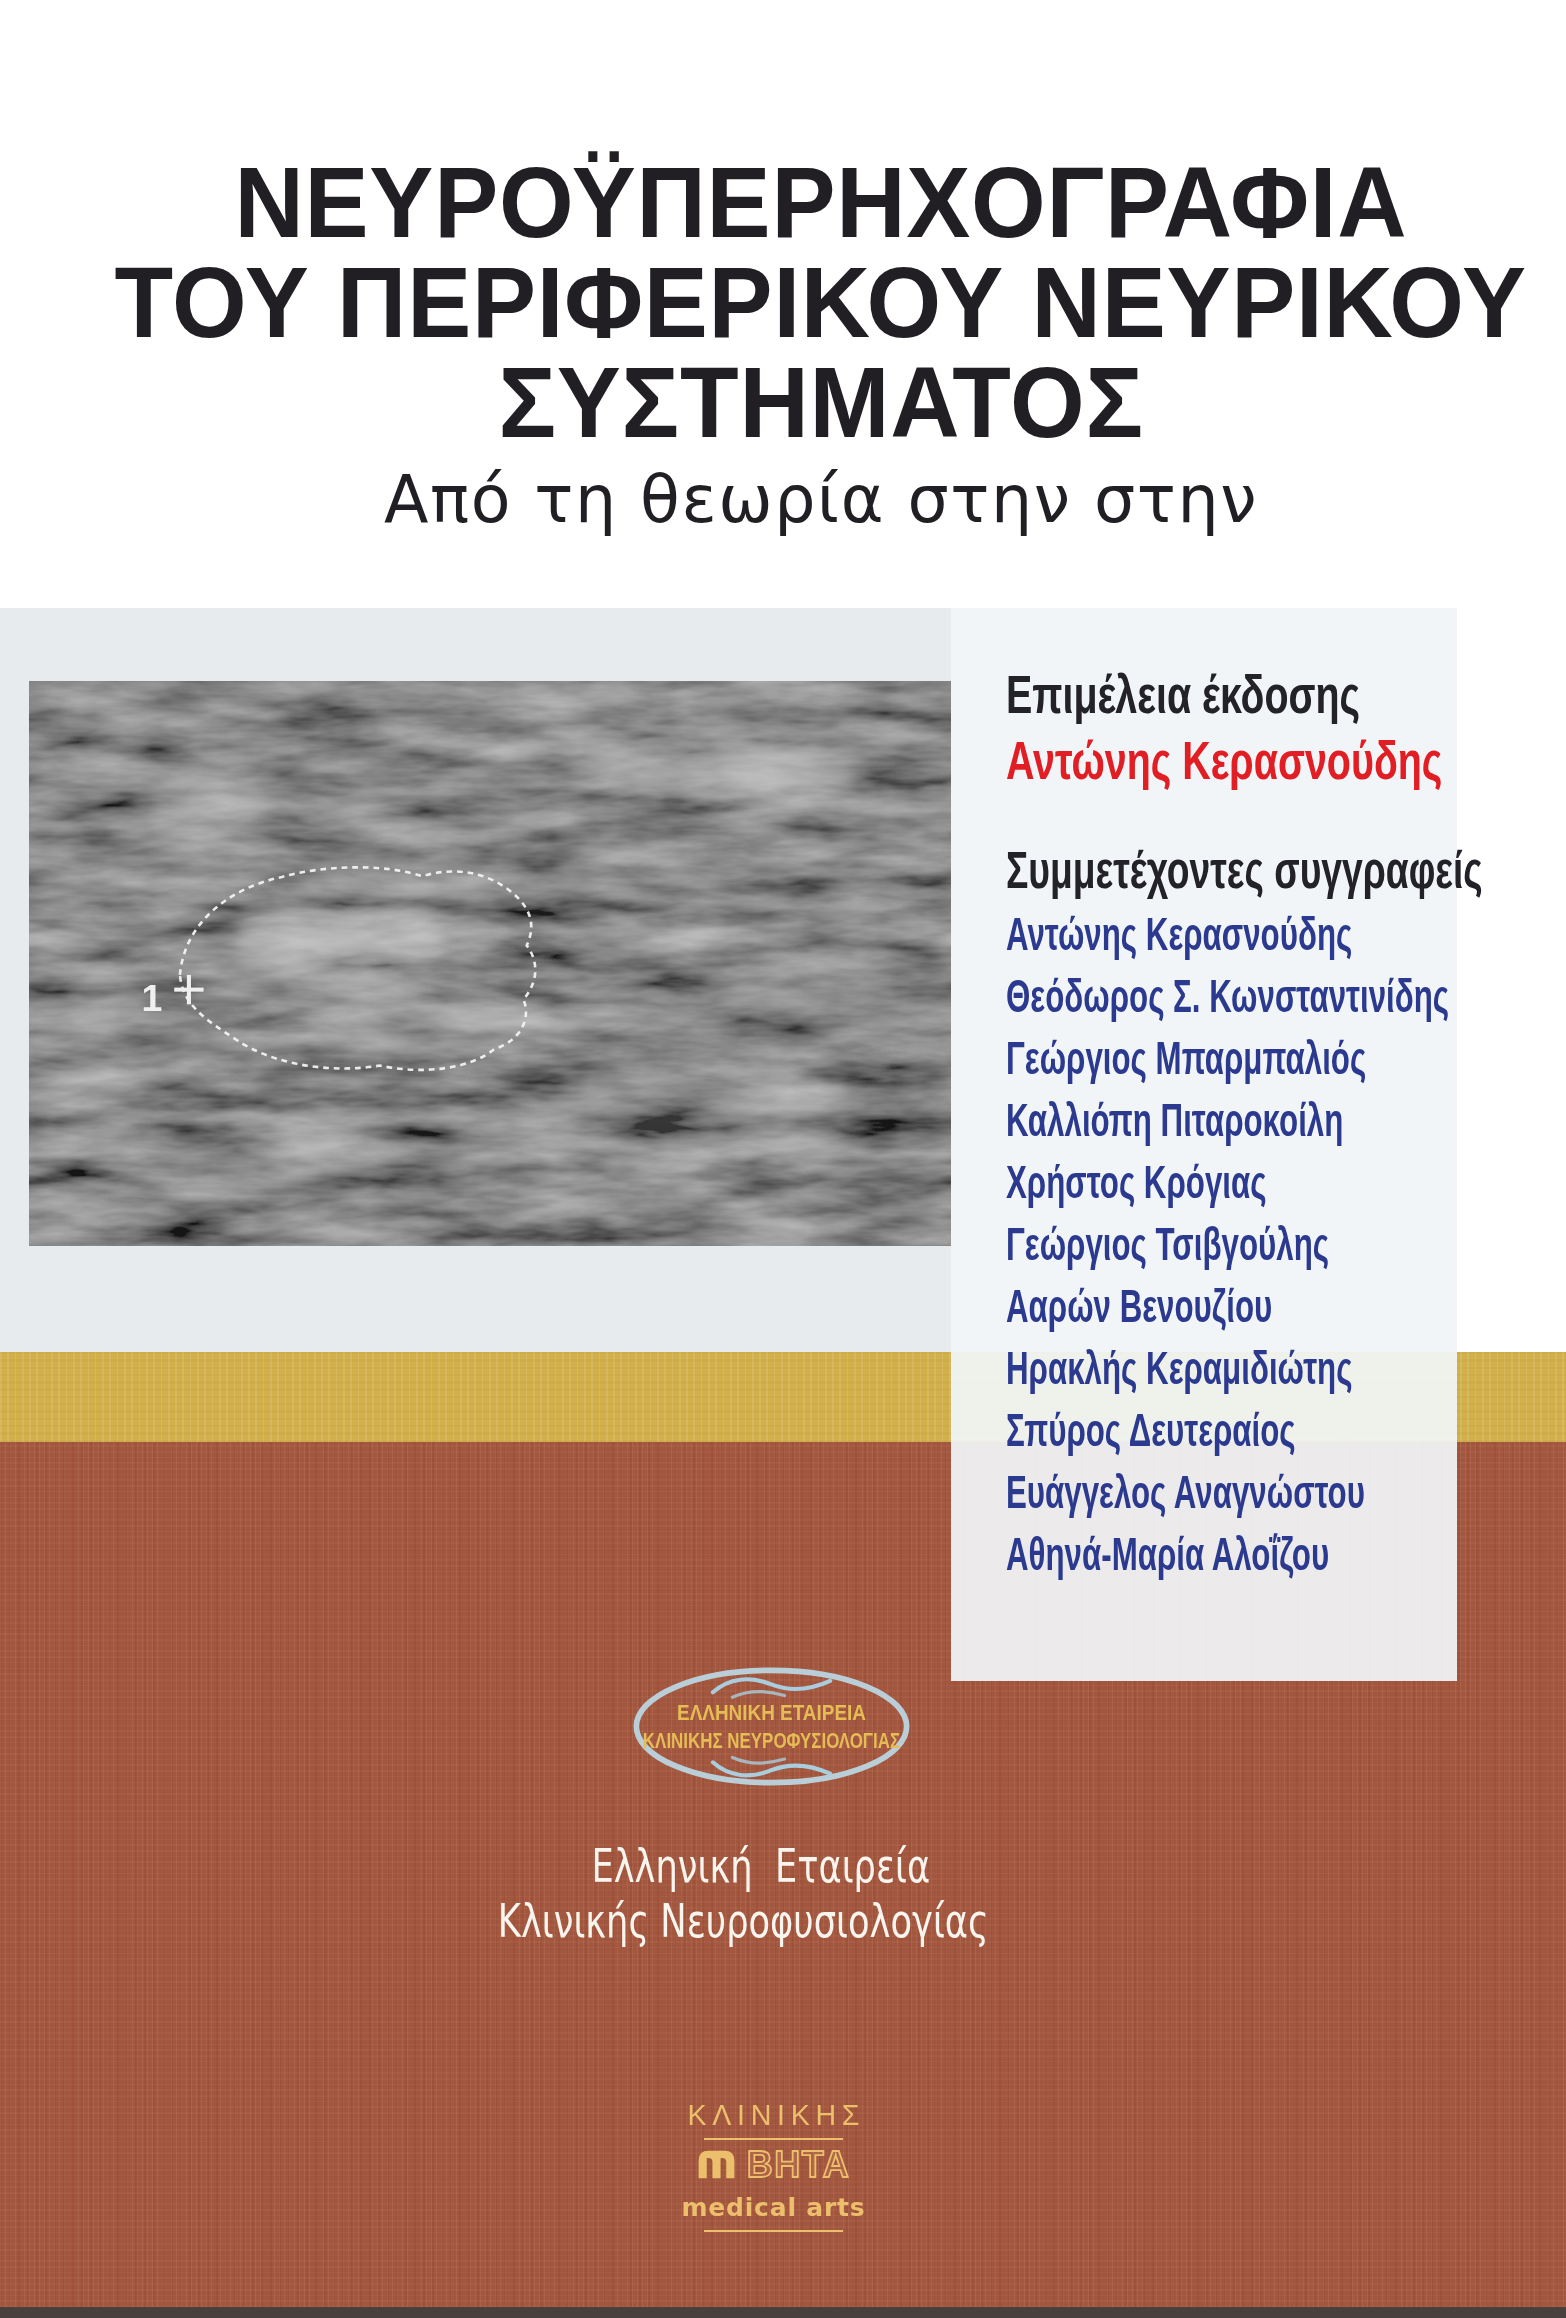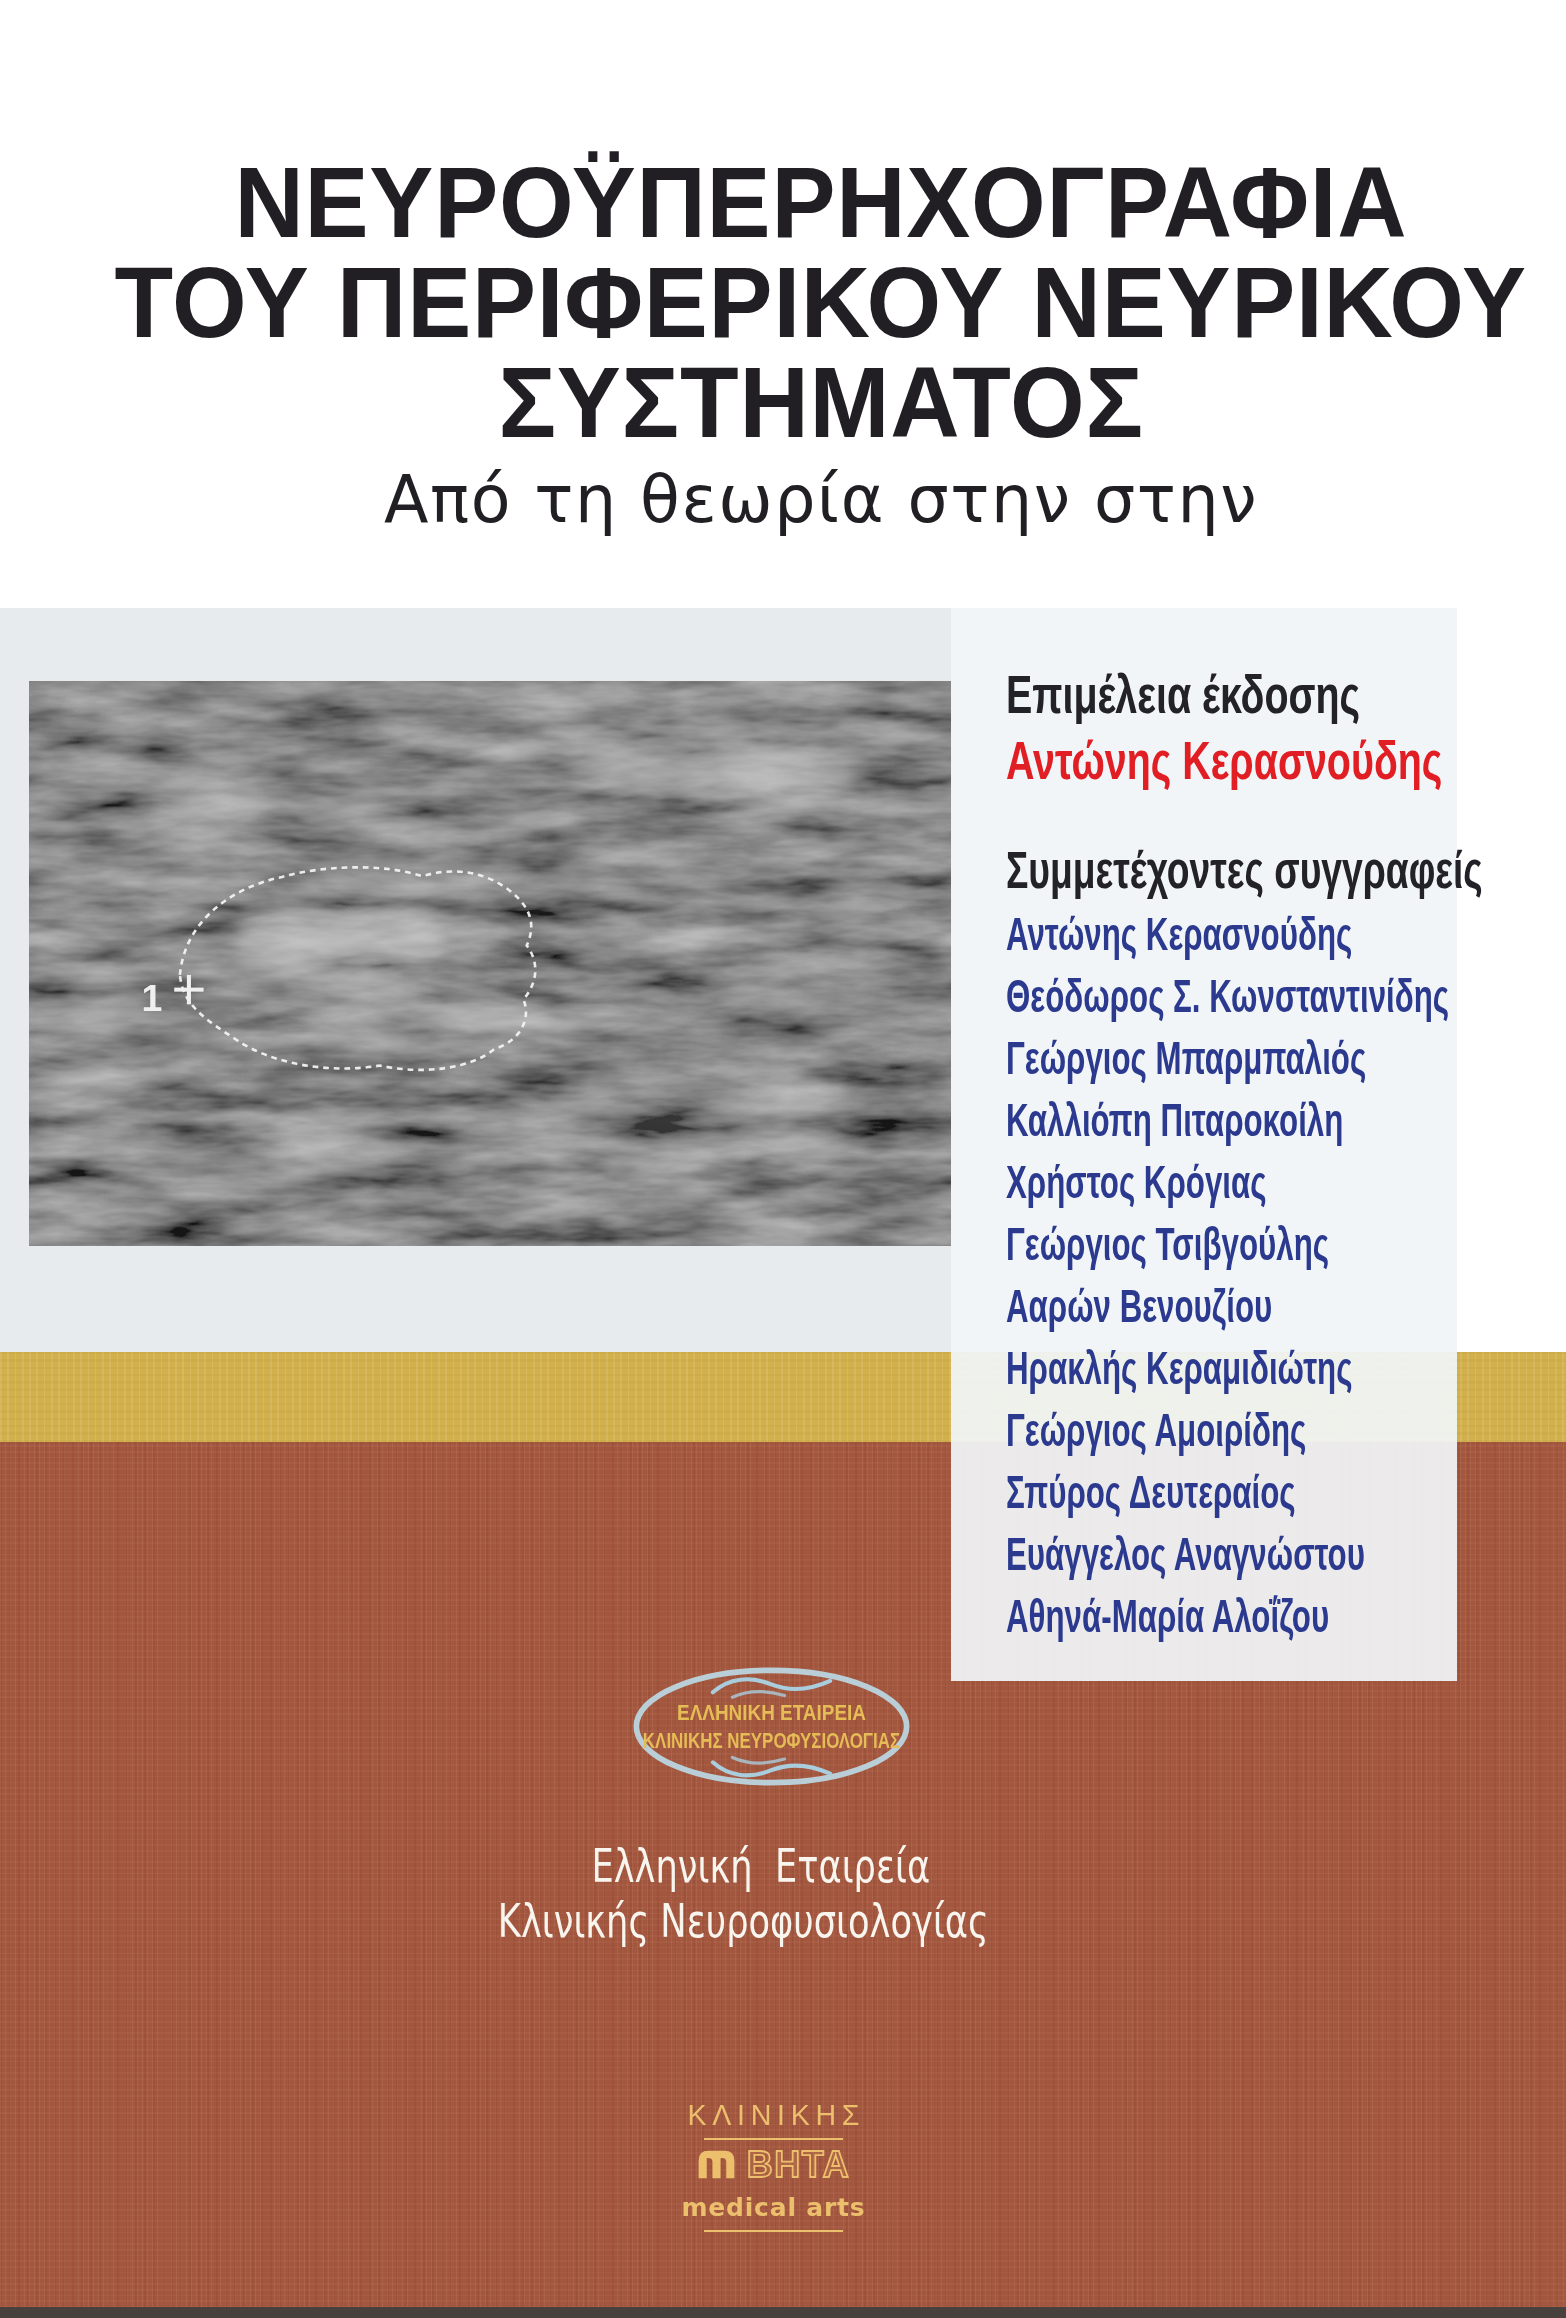--- a/index.html
+++ b/index.html
@@ -145,21 +145,20 @@
   </div>
   <div class="authors">
     <span class="author"><span>Αντώνης Κερασνούδης</span></span>
     <span class="author"><span>Θεόδωρος Σ. Κωνσταντινίδης</span></span>
     <span class="author"><span>Γεώργιος Μπαρμπαλιός</span></span>
     <span class="author"><span>Καλλιόπη Πιταροκοίλη</span></span>
     <span class="author"><span>Χρήστος Κρόγιας</span></span>
     <span class="author"><span>Γεώργιος Τσιβγούλης</span></span>
     <span class="author"><span>Ααρών Βενουζίου</span></span>
     <span class="author"><span>Ηρακλής Κεραμιδιώτης</span></span>
-    <span class="author"><span>Γεώργιος Αμοιρίδης</span></span>
     <span class="author"><span>Σπύρος Δευτεραίος</span></span>
     <span class="author"><span>Ευάγγελος Αναγνώστου</span></span>
     <span class="author"><span>Αθηνά-Μαρία Αλοΐζου</span></span>
   </div>
 
   <svg class="emblem-svg" viewBox="0 0 352 156">
     <ellipse cx="176" cy="78" rx="166" ry="69" fill="none" stroke="#b9ced6" stroke-width="7"></ellipse>
     <g fill="none" stroke="#a9cddd" stroke-width="5" stroke-linecap="round">
       <path d="M 104 36 C 124 18, 150 16, 175 26 C 200 36, 226 32, 248 22"></path>
       <path d="M 128 42 C 150 32, 172 34, 192 40" opacity="0.8" stroke-width="4"></path>

